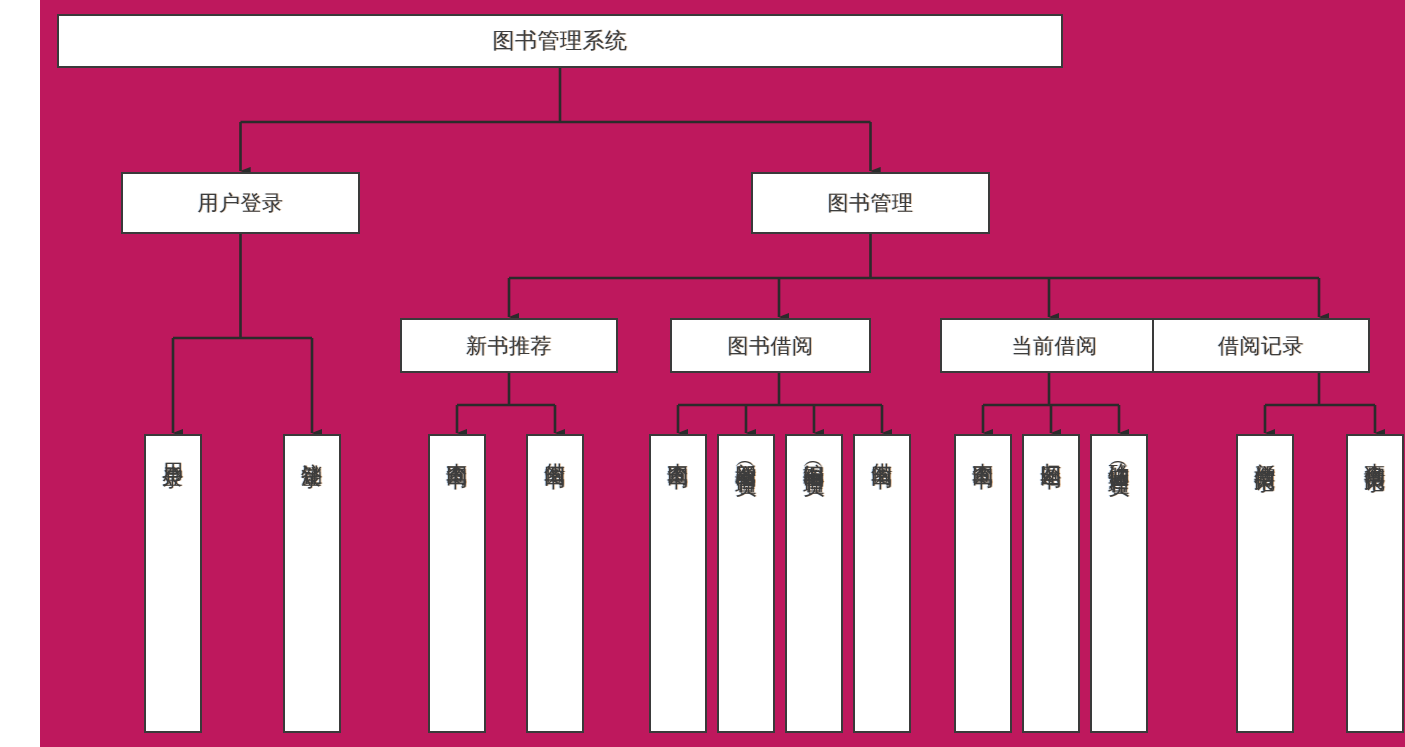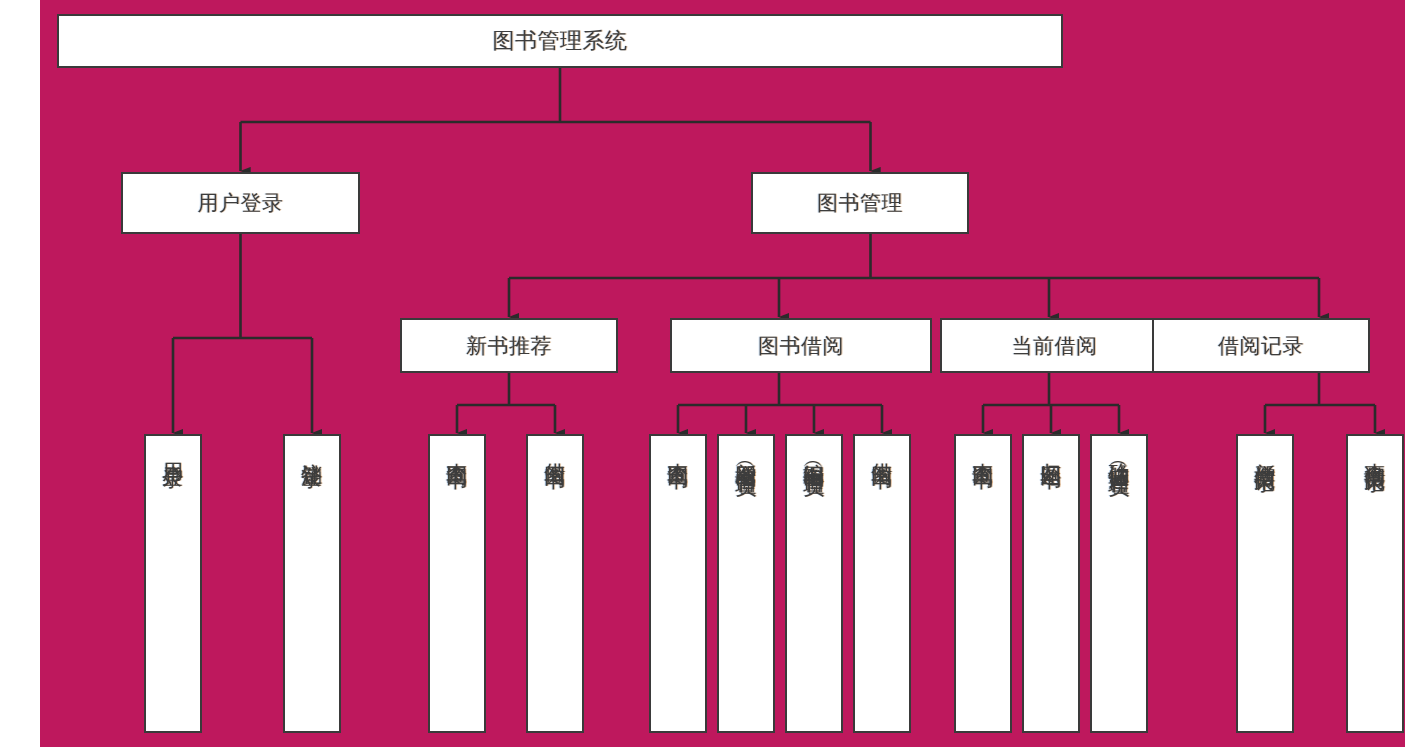--- a/index.html
+++ b/index.html
@@ -115,27 +115,27 @@
       </g>
   </svg>
 
   <div id="nodes-layer">
       <div class="node root" style="left: 17px; top: 14px; width: 1006px; height: 54px;">
         <span class="node-label">图书管理系统</span>
       </div>
       <div class="node" style="left: 81px; top: 172px; width: 239px; height: 62px;">
         <span class="node-label">用户登录</span>
       </div>
-      <div class="node" style="left: 711px; top: 172px; width: 218px; height: 62px;">
+      <div class="node" style="left: 711px; top: 172px; width: 239px; height: 62px;">
         <span class="node-label">图书管理</span>
       </div>
       <div class="node" style="left: 360px; top: 318px; width: 218px; height: 55px;">
         <span class="node-label">新书推荐</span>
       </div>
-      <div class="node" style="left: 630px; top: 318px; width: 262px; height: 55px;">
+      <div class="node" style="left: 630px; top: 318px; width: 201px; height: 55px;">
         <span class="node-label">图书借阅</span>
       </div>
       <div class="node" style="left: 900px; top: 318px; width: 229px; height: 55px;">
         <span class="node-label">当前借阅</span>
       </div>
       <div class="node" style="left: 1112px; top: 318px; width: 218px; height: 55px;">
         <span class="node-label">借阅记录</span>
       </div>
       <div class="node leaf" style="left: 104px; top: 434px; width: 58px; height: 299px;">
         <span class="node-label">用户登录</span>

